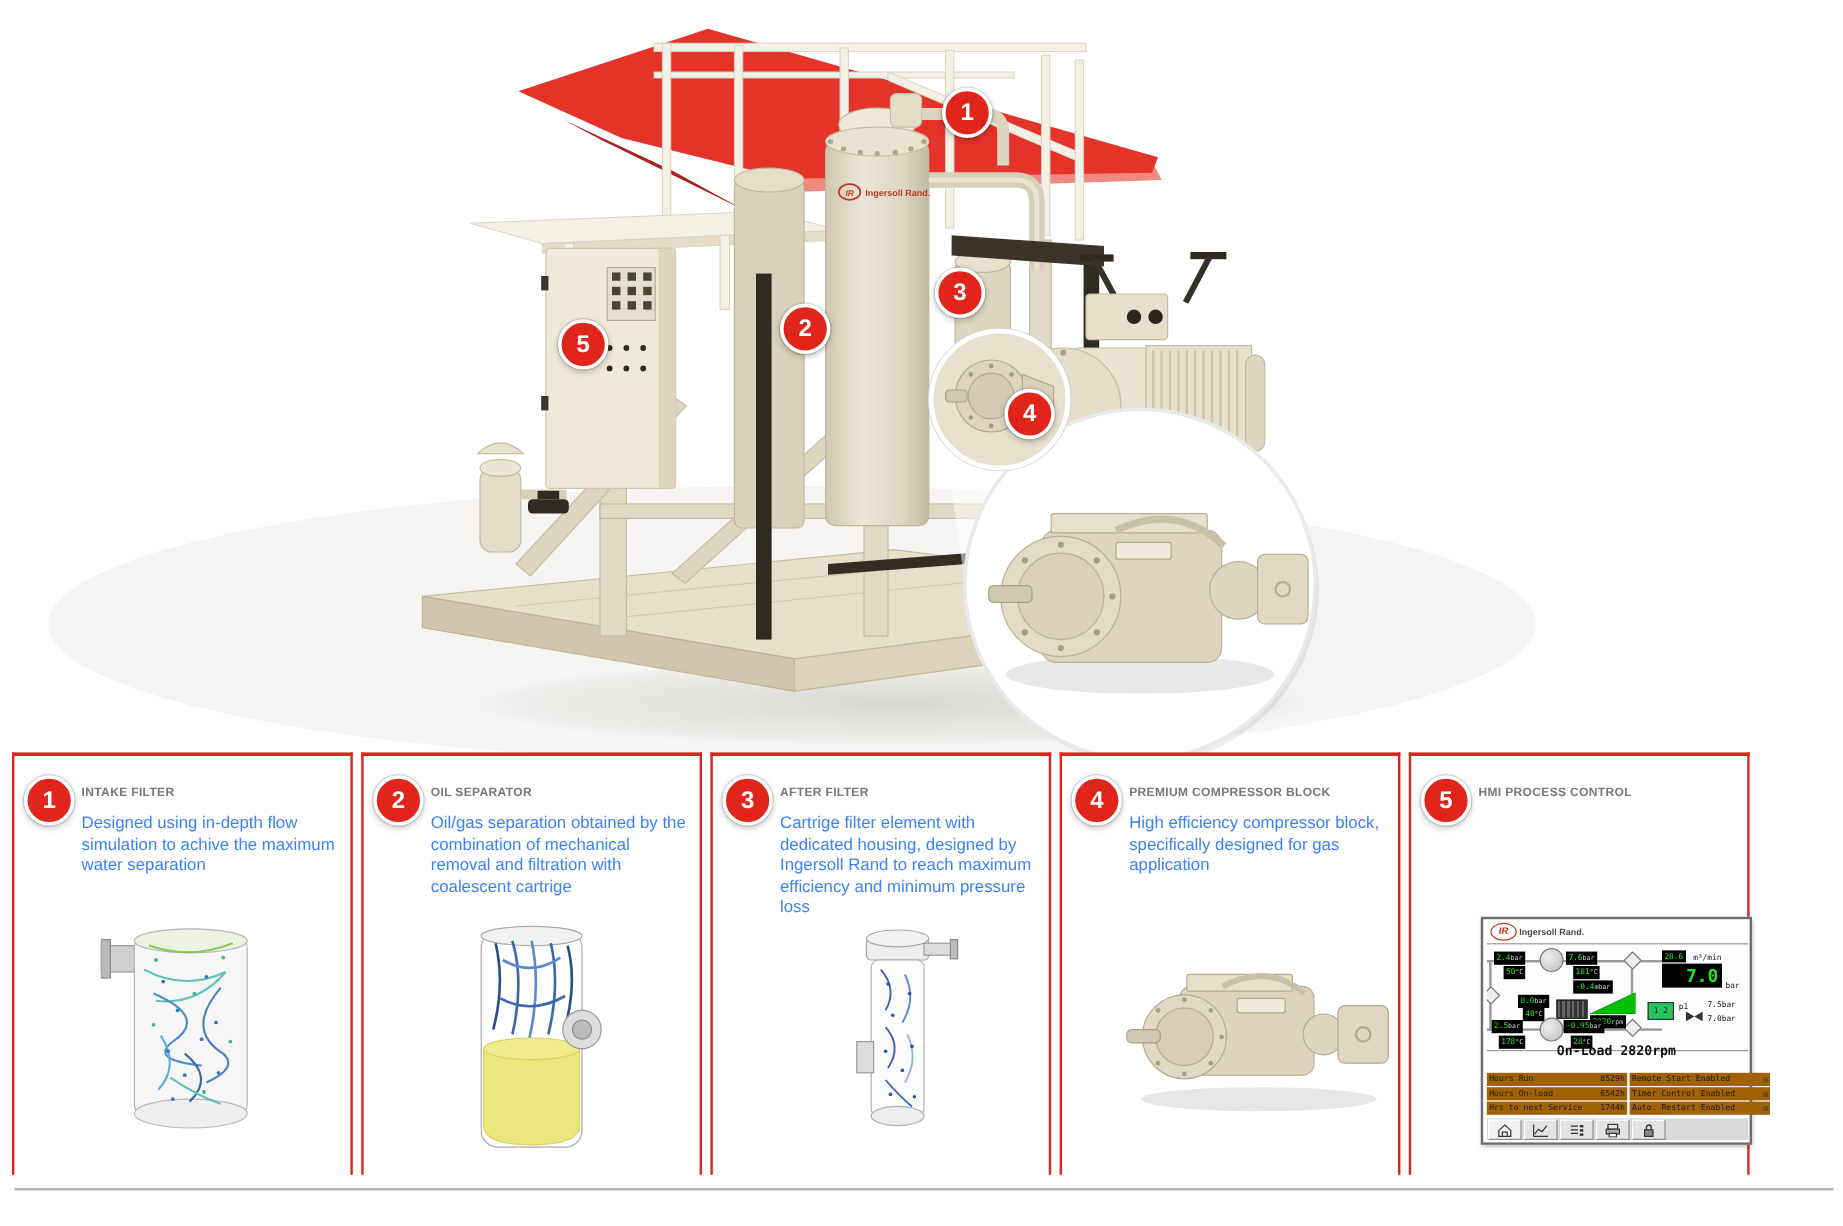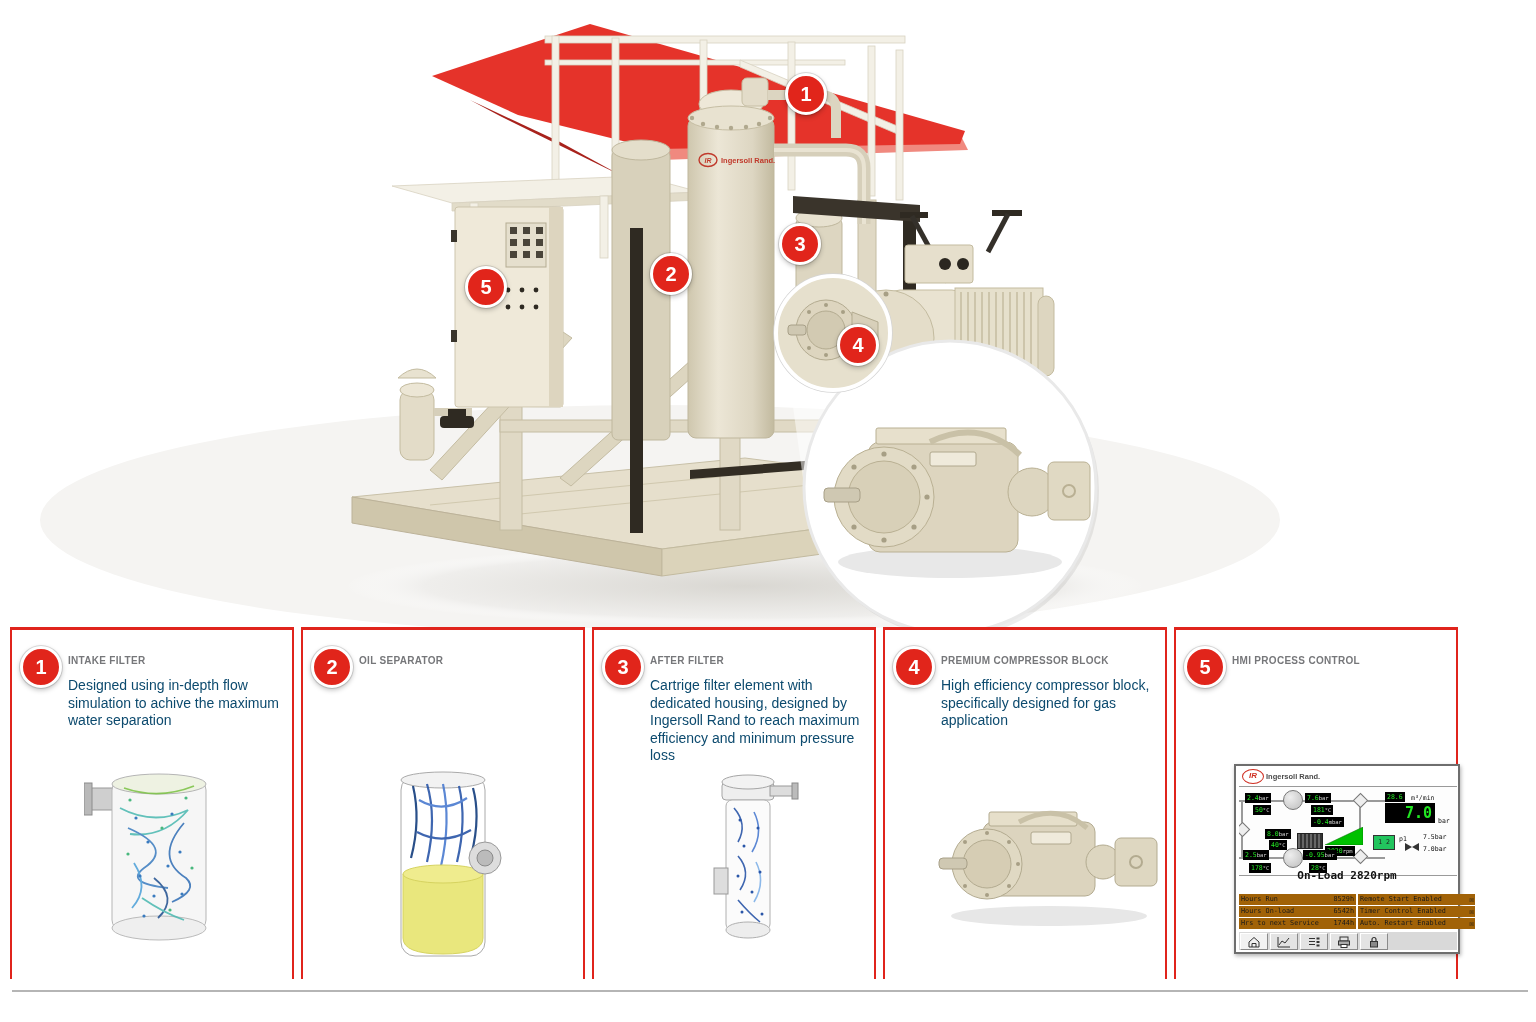--- a/index.html
+++ b/index.html
@@ -14,21 +14,21 @@
          box-shadow:0 0 0 1px rgba(0,0,0,.13),0 2px 5px rgba(0,0,0,.25);
          color:#fff;font-weight:bold;font-size:20px;line-height:36px;text-align:center;
          z-index:30;}
   
   .panel{position:absolute;top:627px;width:284px;height:352px;box-sizing:border-box;
          border-top:3px solid #e0241c;border-left:2px solid #e0241c;border-right:2px solid #e0241c;}
   .panel-badge{position:absolute;left:8px;top:16px;}
   .panel-text{position:absolute;left:56px;top:22px;width:215px;}
   .panel-title{color:#76777a;font-weight:bold;font-size:10px;letter-spacing:.3px;
                line-height:18px;margin:0 0 7px 0;}
-  .panel-desc{color:#0c4a6e;font-size:14px;line-height:17.5px;white-space:pre-line;}
+  .panel-desc{color:#3b82f6;font-size:14px;line-height:17.5px;white-space:pre-line;}
   .panel-img{position:absolute;}
   #baseline{position:absolute;left:12px;top:990px;width:1516px;height:2px;background:#b5b5b5;}
 
   
   #hmi{position:absolute;left:58px;top:134px;width:226px;height:190px;box-sizing:border-box;
        background:#fff;border:2px solid #6e6e6e;box-shadow:1px 2px 4px rgba(0,0,0,.3);
        font-family:"DejaVu Sans Mono",monospace;color:#222;}
   #hmi-head{position:absolute;left:0;top:0;width:100%;height:20px;}
   .ir-oval{position:absolute;left:6px;top:3px;width:20px;height:13px;border:1.5px solid #cf2e21;
            border-radius:50%;color:#cf2e21;font:italic bold 8px/12px "Liberation Sans",sans-serif;
@@ -338,20 +338,21 @@
           <circle cx="108" cy="100" r="1.6"></circle>
           <circle cx="86" cy="142" r="1.6"></circle>
       </g>
     </svg>
   </div>
 
   <div class="panel" style="left:301px;">
     <div class="badge panel-badge">2</div>
     <div class="panel-text">
       <div class="panel-title">OIL SEPARATOR</div>
+      <div class="panel-desc">Oil/gas separation obtained by the combination of mechanical removal and filtration with coalescent cartrige</div>
     </div>
     <svg class="panel-img" style="left:90px;top:140px;" width="110" height="196" viewBox="0 0 110 196">
       <rect x="8" y="6" width="84" height="180" rx="14" fill="#ffffff" stroke="#aaaaaa"></rect>
       <ellipse cx="50" cy="10" rx="42" ry="8" fill="#f2f2f2" stroke="#aaaaaa"></ellipse>
       <g fill="none" stroke-width="2.2" opacity="0.9">
         <path d="M20,16 Q28,50 18,88" stroke="#123c7d"></path>
         <path d="M34,14 Q44,48 34,92" stroke="#2a56a8"></path>
         <path d="M50,14 Q58,52 48,96" stroke="#4a7bd0"></path>
         <path d="M66,16 Q74,50 64,92" stroke="#2a56a8"></path>
         <path d="M80,18 Q88,48 78,86" stroke="#123c7d"></path>

